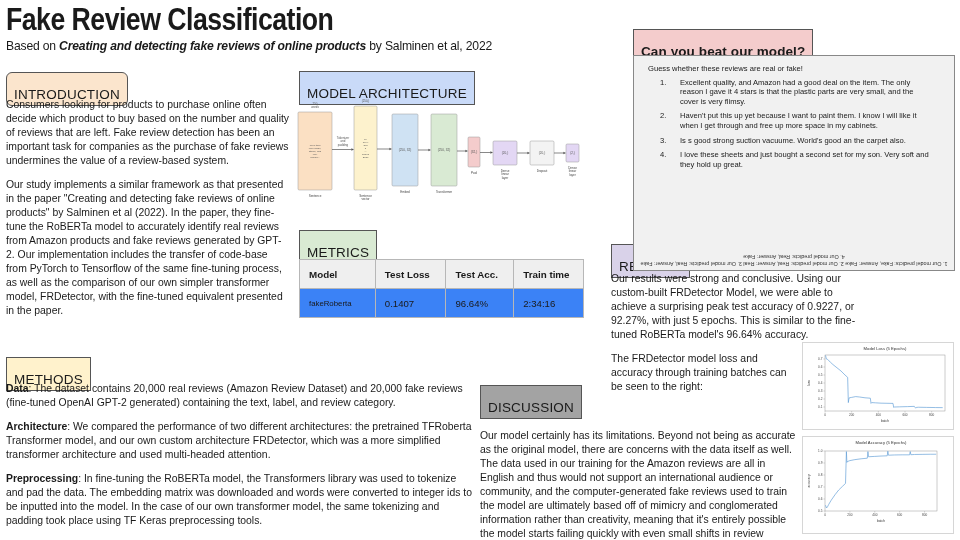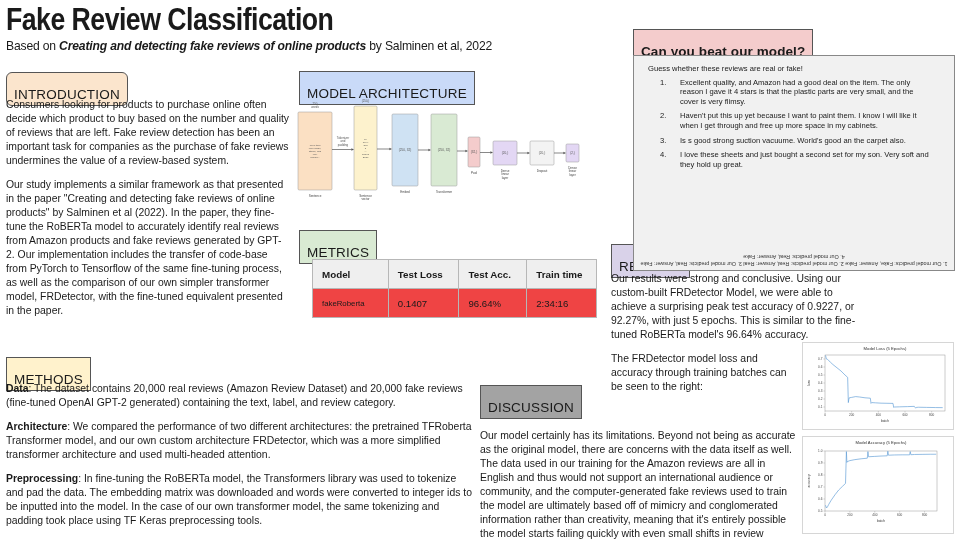--- a/index.html
+++ b/index.html
@@ -89,25 +89,25 @@
   #beat-panel .answers {
     position: absolute; left: 6px; right: 6px; bottom: 3px;
     transform: rotate(180deg);
     font-size: 5.4px; line-height: 7px;
     text-align: center;
     color: #333;
   }
 
   
   #metrics-table {
-    position: absolute; left: 312px; top: 259px;
+    position: absolute; left: 299px; top: 259px;
     width: 285px;
     border-collapse: collapse;
     font-size: 9.6px;
-    background: #ef4444;
+    background: #3b82f6;
   }
   #metrics-table th, #metrics-table td {
     border: 1px solid #b7b7b7;
     padding: 7px 9px;
     text-align: left;
     height: 29px;
     vertical-align: middle;
   }
   #metrics-table thead th { background: #efefef; font-weight: bold; font-size: 9.8px; }
   #metrics-table tbody tr td:first-child { font-size: 7.8px; }

